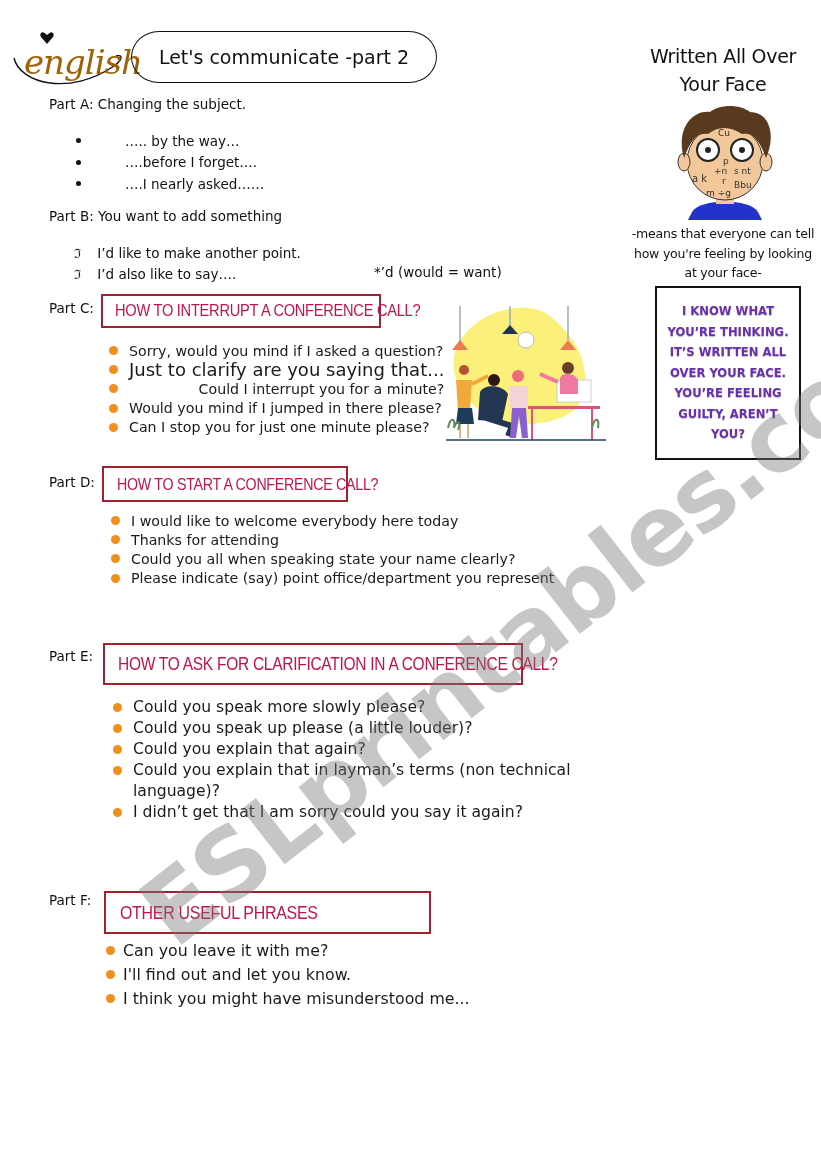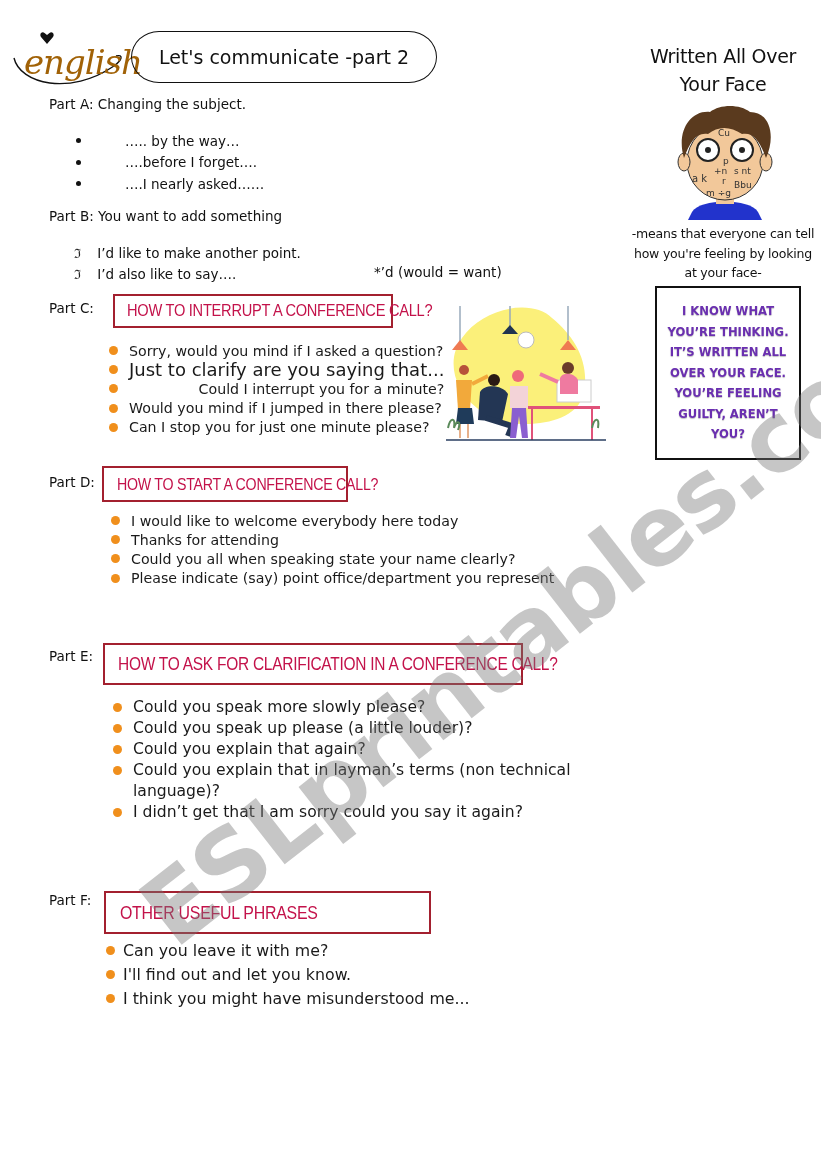--- a/index.html
+++ b/index.html
@@ -86,21 +86,21 @@
       <span>I’d like to make another point.</span>
     </li>
   <li>
       <span class="gothic-bullet">ℑ</span>
       <span>I’d also like to say….</span>
     </li>
 </ul>
 <div class="abs note" style="left:374px; top:264px;">*’d (would = want)</div>
 
 <div class="abs part-label" style="left:49px; top:300px;">Part C:</div>
-<div class="abs sec-box" style="left:113px; top:294px; width:280px; height:34px; padding-left:12px;">
+<div class="abs sec-box" style="left:101px; top:294px; width:280px; height:34px; padding-left:12px;">
   <span style="font-size:17px;">HOW TO INTERRUPT  A CONFERENCE CALL?</span>
 </div>
 <ul class="abs orange-list" style="left:109px; top:341px;">
   <li style="font-size:14.2px; height:19.2px; align-items:center;">
       <span class="orange-dot"></span>
       <span>Sorry, would you mind if I asked a question?</span>
     </li>
   <li style="font-size:18px; height:19.2px; align-items:center;">
       <span class="orange-dot"></span>
       <span>Just to clarify are you saying that...</span>

